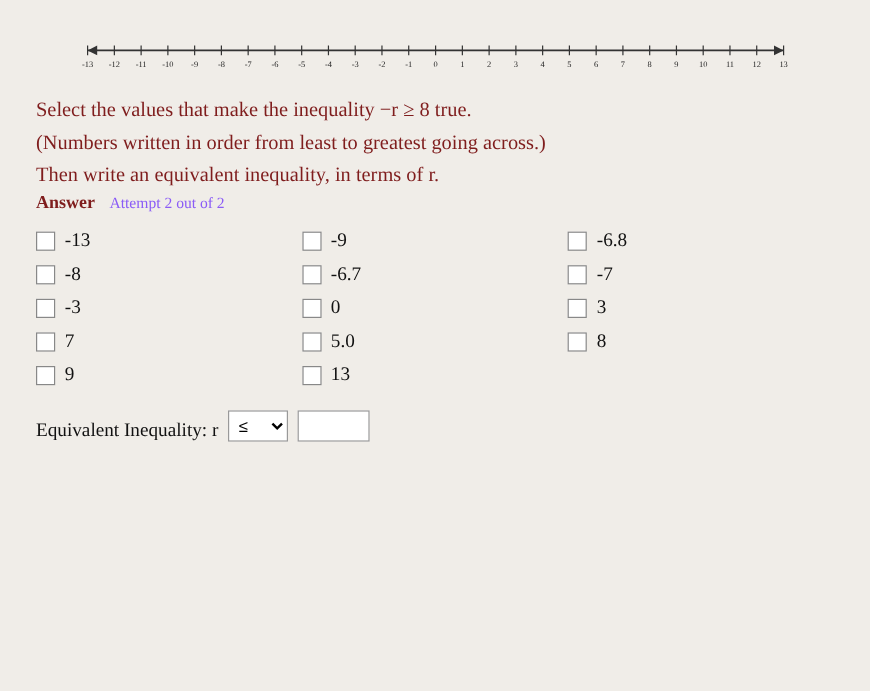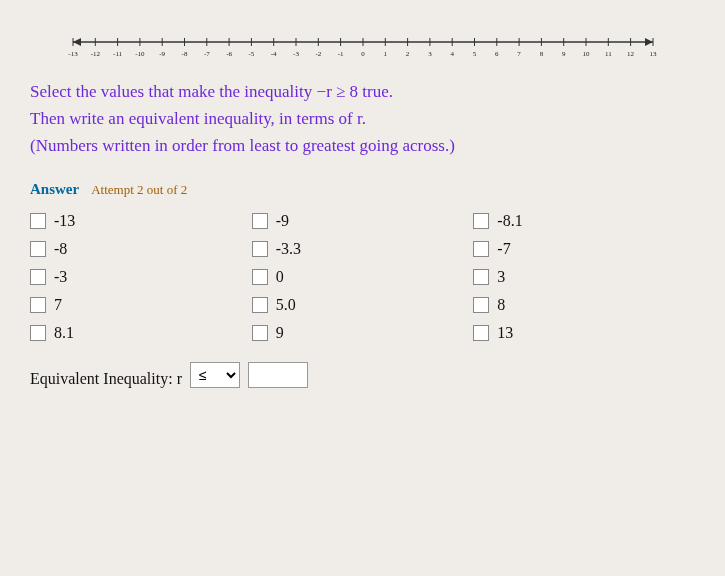--- a/index.html
+++ b/index.html
@@ -25,35 +25,34 @@
     }
 
     .number-line svg {
       width: 100%;
       height: 100%;
     }
 
     .question-text {
       font-size: 17px;
       line-height: 1.6;
-      margin-bottom: 20px;
-      color: #6d28d9;
+      color: #7f1d1d;
     }
 
     .answer-label {
       font-size: 15px;
       font-weight: bold;
       margin-bottom: 4px;
-      color: #0369a1;
+      color: #7f1d1d;
     }
 
     .attempt-text {
       font-size: 13px;
       font-weight: normal;
-      color: #a16207;
+      color: #8b5cf6;
       margin-left: 8px;
     }
 
     .checkboxes-grid {
       display: grid;
       grid-template-columns: 1fr 1fr 1fr;
       gap: 10px 0;
       margin-top: 14px;
       margin-bottom: 20px;
     }
@@ -204,49 +203,49 @@
 
         <line x1="590" y1="8" x2="590" y2="16" stroke="#333" stroke-width="1"></line>
         <text x="590" y="26">13</text>
       </g>
     </svg>
   </div>
 </div>
 
 <div class="question-text">
   <div>Select the values that make the inequality −r ≥ 8 true.</div>
+  <div>(Numbers written in order from least to greatest going across.)</div>
   <div>Then write an equivalent inequality, in terms of r.</div>
-  <div>(Numbers written in order from least to greatest going across.)</div>
 </div>
 
 <div style="margin-bottom:2px;">
   <span class="answer-label">Answer</span>
   <span class="attempt-text">Attempt 2 out of 2</span>
 </div>
 
 <div class="checkboxes-grid" id="checkboxes-grid">
 <div class="checkbox-item">
       <input type="checkbox" style="">
       <span>-13</span>
     </div>
     <div class="checkbox-item">
       <input type="checkbox" style="">
       <span>-9</span>
     </div>
     <div class="checkbox-item">
       <input type="checkbox" style="">
-      <span>-8.1</span>
+      <span>-6.8</span>
     </div>
     <div class="checkbox-item">
       <input type="checkbox" style="">
       <span>-8</span>
     </div>
     <div class="checkbox-item">
       <input type="checkbox" style="">
-      <span>-3.3</span>
+      <span>-6.7</span>
     </div>
     <div class="checkbox-item">
       <input type="checkbox" style="">
       <span>-7</span>
     </div>
     <div class="checkbox-item">
       <input type="checkbox" style="">
       <span>-3</span>
     </div>
     <div class="checkbox-item">
@@ -261,24 +260,20 @@
       <input type="checkbox" style="">
       <span>7</span>
     </div>
     <div class="checkbox-item">
       <input type="checkbox" style="">
       <span>5.0</span>
     </div>
     <div class="checkbox-item">
       <input type="checkbox" style="">
       <span>8</span>
-    </div>
-    <div class="checkbox-item">
-      <input type="checkbox" style="">
-      <span>8.1</span>
     </div>
     <div class="checkbox-item">
       <input type="checkbox" style="">
       <span>9</span>
     </div>
     <div class="checkbox-item">
       <input type="checkbox" style="">
       <span>13</span>
     </div>
   </div>

